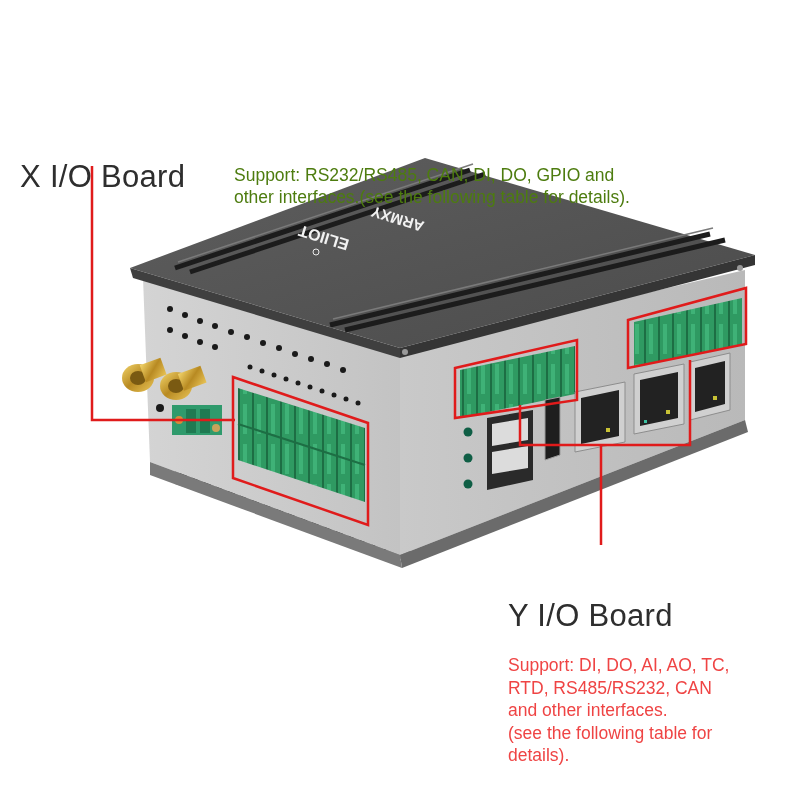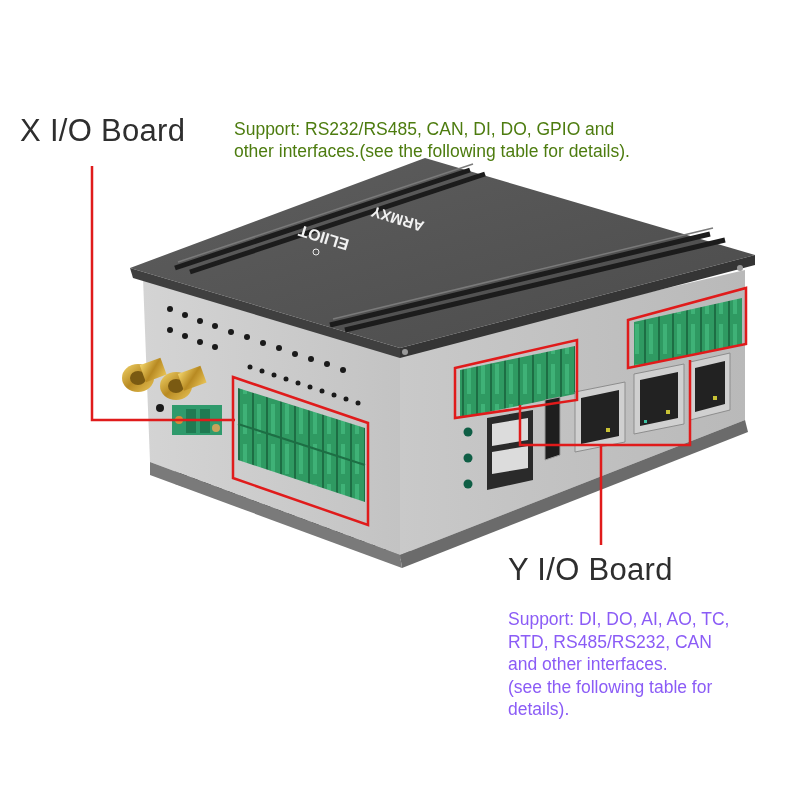--- a/index.html
+++ b/index.html
@@ -1,22 +1,22 @@
 <!DOCTYPE html>
 <html><head>
 <meta charset="utf-8">
 <style>
   html, body { margin: 0; padding: 0; background: #ffffff; }
   body { width: 800px; height: 800px; position: relative; overflow: hidden;
          font-family: "Liberation Sans", "DejaVu Sans", sans-serif; color: #333333; }
-  .abs { position: absolute; }
+  .abs { position: absolute; margin-top: 46px; }
 
   .title { font-size: 31px; color: #2e2e2e; letter-spacing: 0.3px; white-space: nowrap; }
   .desc { font-size: 17.5px; line-height: 22px; color: #4d7c0f; white-space: pre-line; }
-  .desc-y { font-size: 17.5px; line-height: 22.5px; color: #8b5cf6; white-space: pre-line; }
+  .desc-y { font-size: 17.5px; line-height: 22.5px; color: #ef4444; white-space: pre-line; }
 
   #x-title { left: 20px; top: 113px; }
   #x-desc  { left: 234px; top: 118px; width: 560px; }
   #y-title { left: 508px; top: 552px; }
   #y-desc  { left: 508px; top: 608px; width: 290px; }
 
   svg.device { position: absolute; left: 0; top: 0; }
 </style>
 </head>
 <body>

